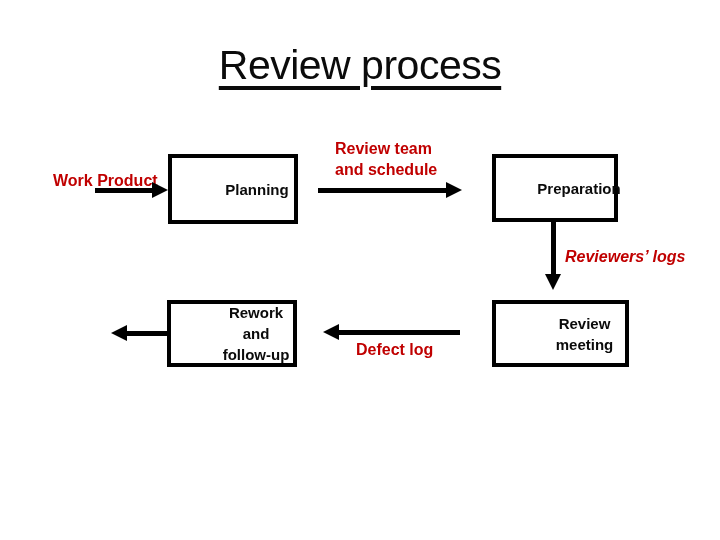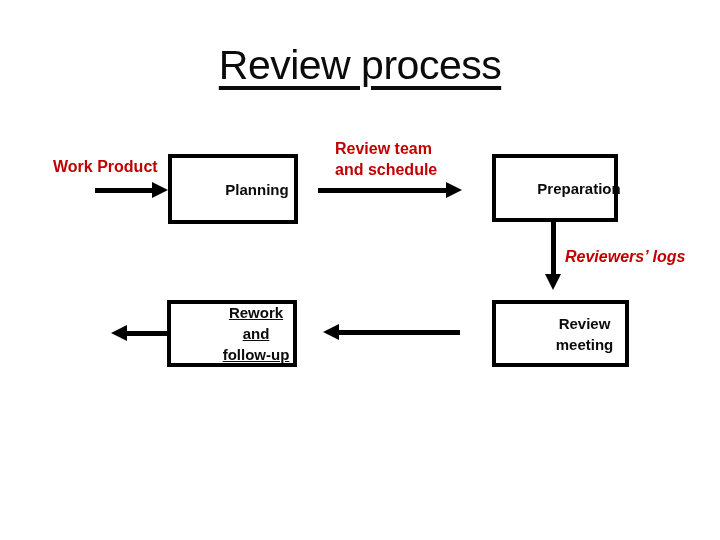--- a/index.html
+++ b/index.html
@@ -38,31 +38,31 @@
     font-size: 15px;
     font-weight: bold;
     line-height: 21px;
     color: #0b0b0b;
     white-space: pre-line;
     padding-left: 48px;
   }
   #box-planning       { left: 168px; top: 154px; width: 130px; height: 70px; }
   #box-preparation    { left: 492px; top: 154px; width: 126px; height: 68px; align-items: center; }
   #box-review-meeting { left: 492px; top: 300px; width: 137px; height: 67px; }
-  #box-rework         { left: 167px; top: 300px; width: 130px; height: 67px; text-decoration: underline; }
+  #box-rework         { left: 167px; top: 300px; width: 130px; height: 67px; }
 
   .red-label {
     position: absolute;
     color: #c00000;
     font-size: 16px;
     font-weight: bold;
     line-height: 21px;
     white-space: pre-line;
   }
-  #lbl-work-product   { left: 53px;  top: 156px; }
+  #lbl-work-product   { left: 53px;  top: 170px; }
   #lbl-review-team    { left: 335px; top: 138px; }
   #lbl-reviewers-logs { left: 565px; top: 246px; font-style: italic; }
   #lbl-defect-log     { left: 356px; top: 339px; }
   #lbl-summery-report { left: 30px;  top: 342px; }
 
   .arrow { position: absolute; }
   .arrow .shaft { position: absolute; background: #000000; }
   .arrow .head  { position: absolute; width: 0; height: 0; }
 
   .arrow-right { height: 16px; }
@@ -138,20 +138,21 @@
   <div class="node" id="box-review-meeting">
     <span>Review
 meeting</span>
   </div>
 
   <div class="arrow arrow-left" id="arr-meeting-to-rework">
     <div class="head"></div>
     <div class="shaft"></div>
   </div>
 
+  <div class="red-label" id="lbl-defect-log">Defect log</div>
 
   <div class="node" id="box-rework">
     <span>Rework and
 follow-up</span>
   </div>
 
   <div class="arrow arrow-left" id="arr-rework-to-summery">
     <div class="head"></div>
     <div class="shaft"></div>
   </div>

